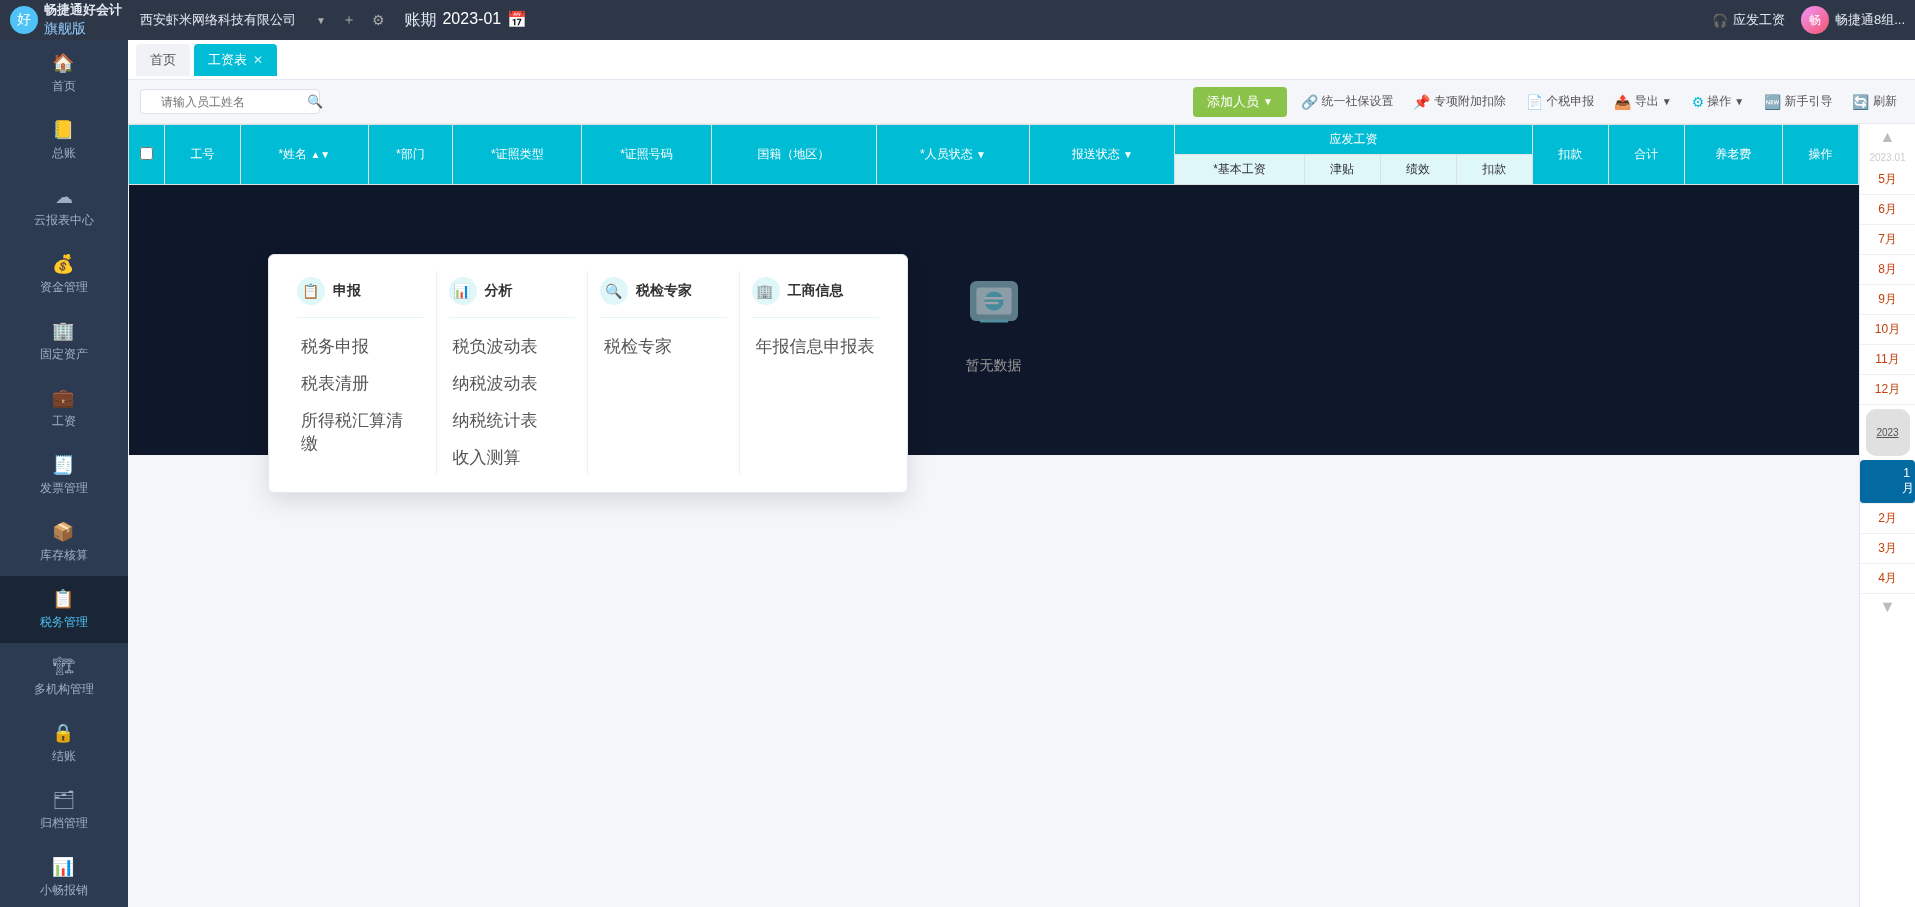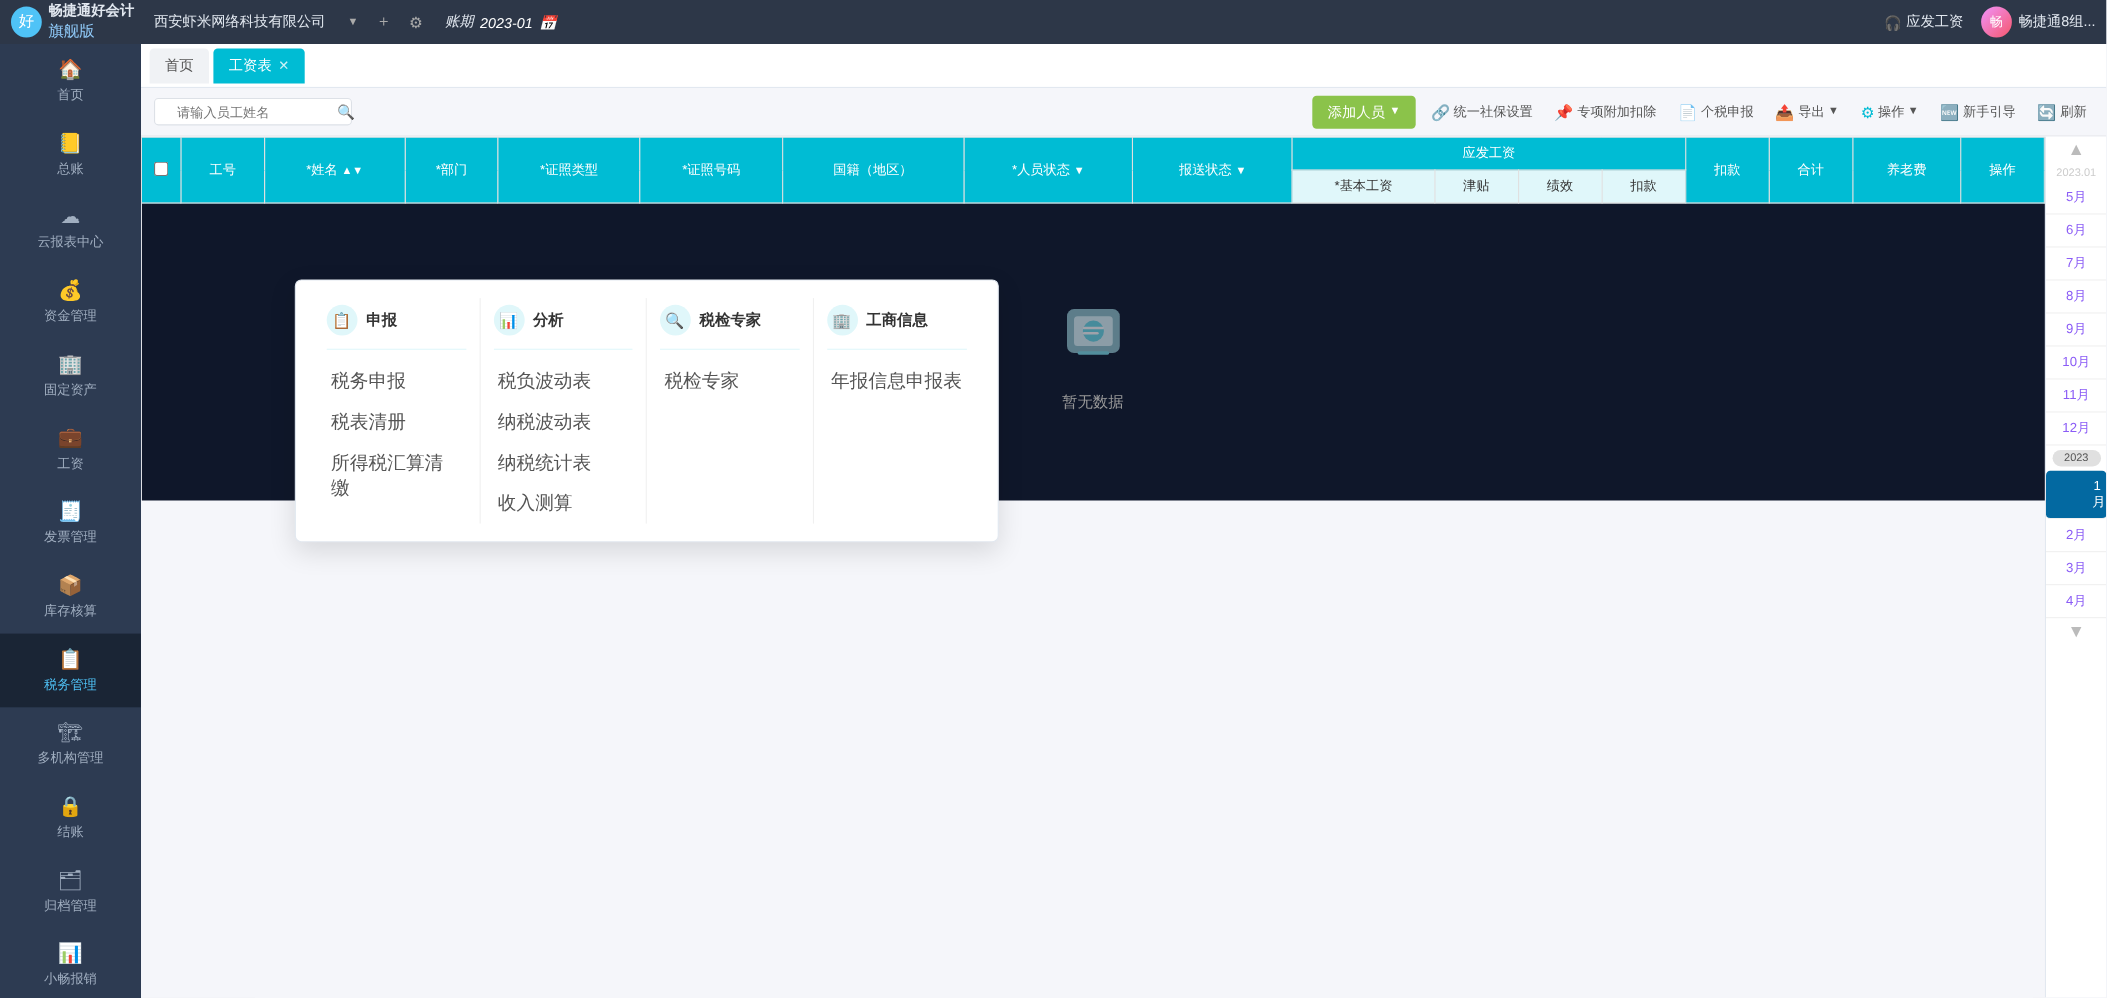--- a/index.html
+++ b/index.html
@@ -59,26 +59,24 @@
     .header-actions button {
       background: none;
       border: none;
       color: #aaa;
       cursor: pointer;
       font-size: 14px;
       padding: 2px 4px;
     }
     .accounting-period {
       display: flex;
-      align-items: center;
       gap: 6px;
       color: #e2e8f0;
-      font-size: 13px;
+      font-size: 16px;
       margin-left: 16px;
-      font-style: italic;
     }
     .period-value {
       color: #fff;
       font-weight: 500;
     }
     .period-icon {
       color: #4fc3f7;
       cursor: pointer;
     }
     .header-right {
@@ -349,21 +347,21 @@
       flex-direction: column;
       align-items: center;
       overflow-y: auto;
       flex-shrink: 0;
     }
     .calendar-month {
       width: 100%;
       text-align: center;
       padding: 6px 4px;
       font-size: 12px;
-      color: #8b5cf6;
+      color: #c2410c;
       cursor: pointer;
       border-bottom: 1px solid #f0f0f0;
     }
     .calendar-month.active {
       background: #0369a1;
       color: #fff;
       border-radius: 4px;
       padding-left: 42px;
     }
     .calendar-nav {
@@ -627,21 +625,21 @@
 
         <div class="calendar-month">5月</div>
         <div class="calendar-month">6月</div>
         <div class="calendar-month">7月</div>
         <div class="calendar-month">8月</div>
         <div class="calendar-month">9月</div>
         <div class="calendar-month">10月</div>
         <div class="calendar-month">11月</div>
         <div class="calendar-month">12月</div>
 
-        <div style="background:#e0e0e0; border-radius:10px; font-size:10px; color:#555; text-align:center; padding:2px 4px; margin:4px auto; width:80%;">2023</div>
+        <div style="background:#e0e0e0; border-radius:10px; font-size:10px; color:#555; text-align:center; padding:18px 4px; margin:4px auto; width:80%;text-decoration:underline;">2023</div>
 
         <div class="calendar-month active">1月</div>
         <div class="calendar-month">2月</div>
         <div class="calendar-month">3月</div>
         <div class="calendar-month">4月</div>
 
         <div class="calendar-nav">▼</div>
       </div>
     </div>
 

